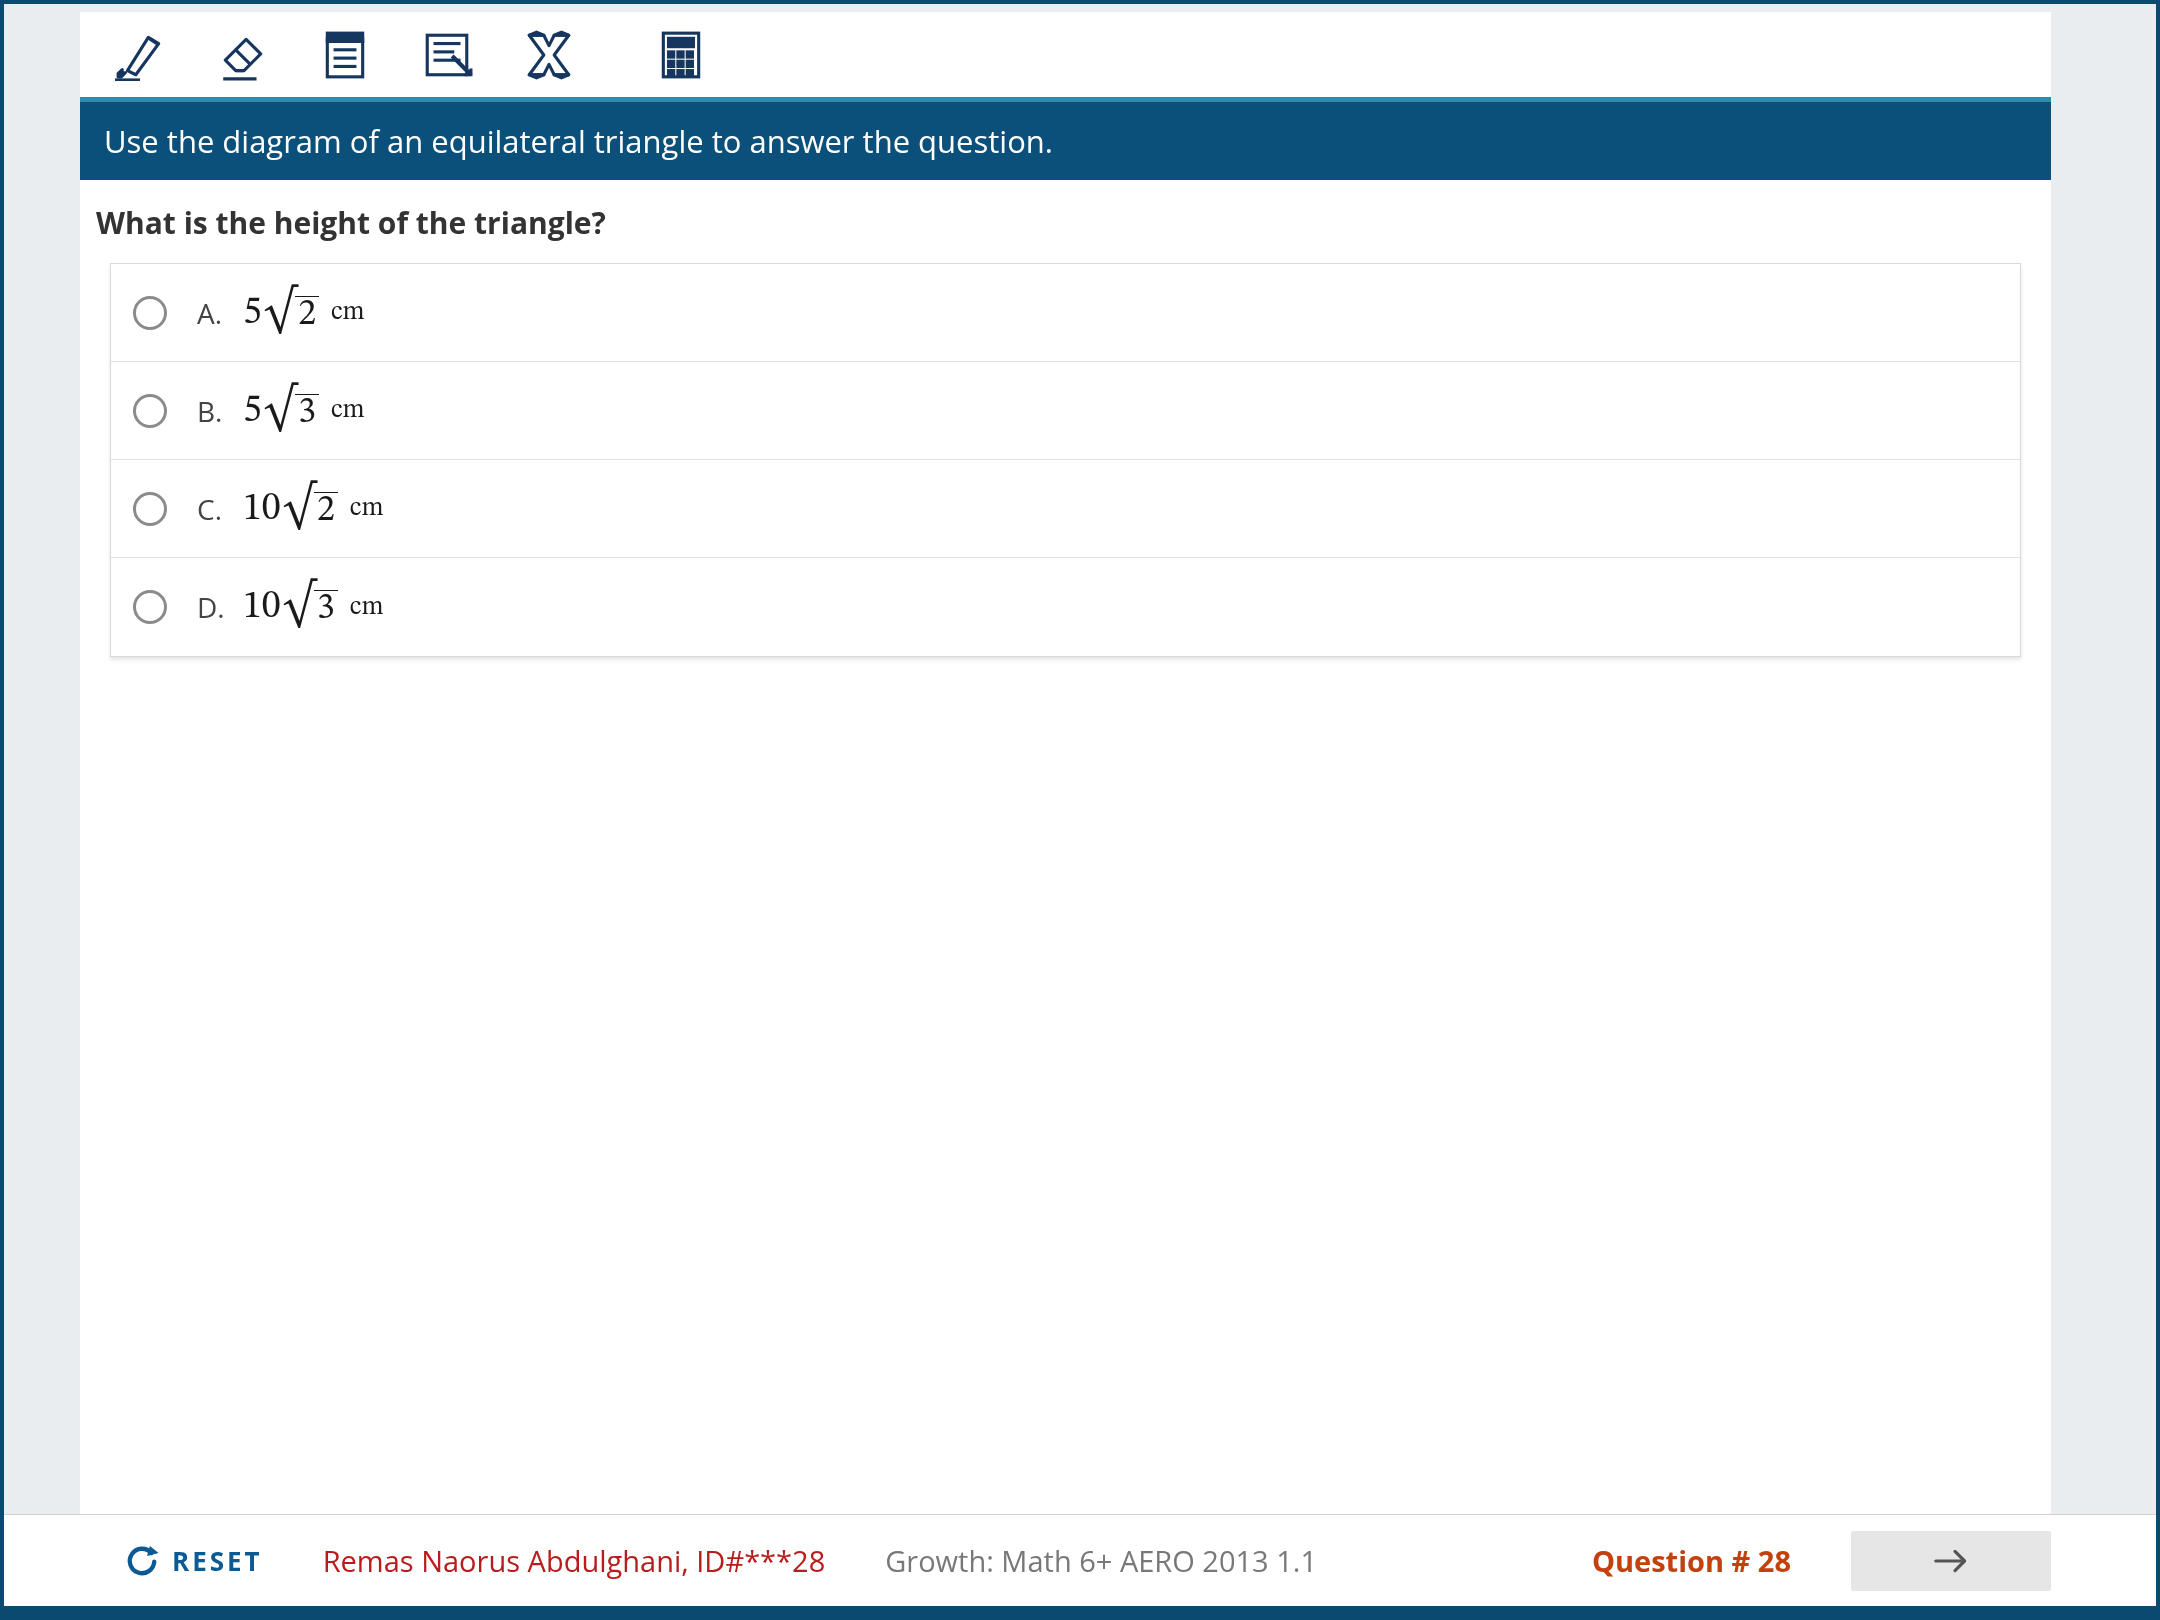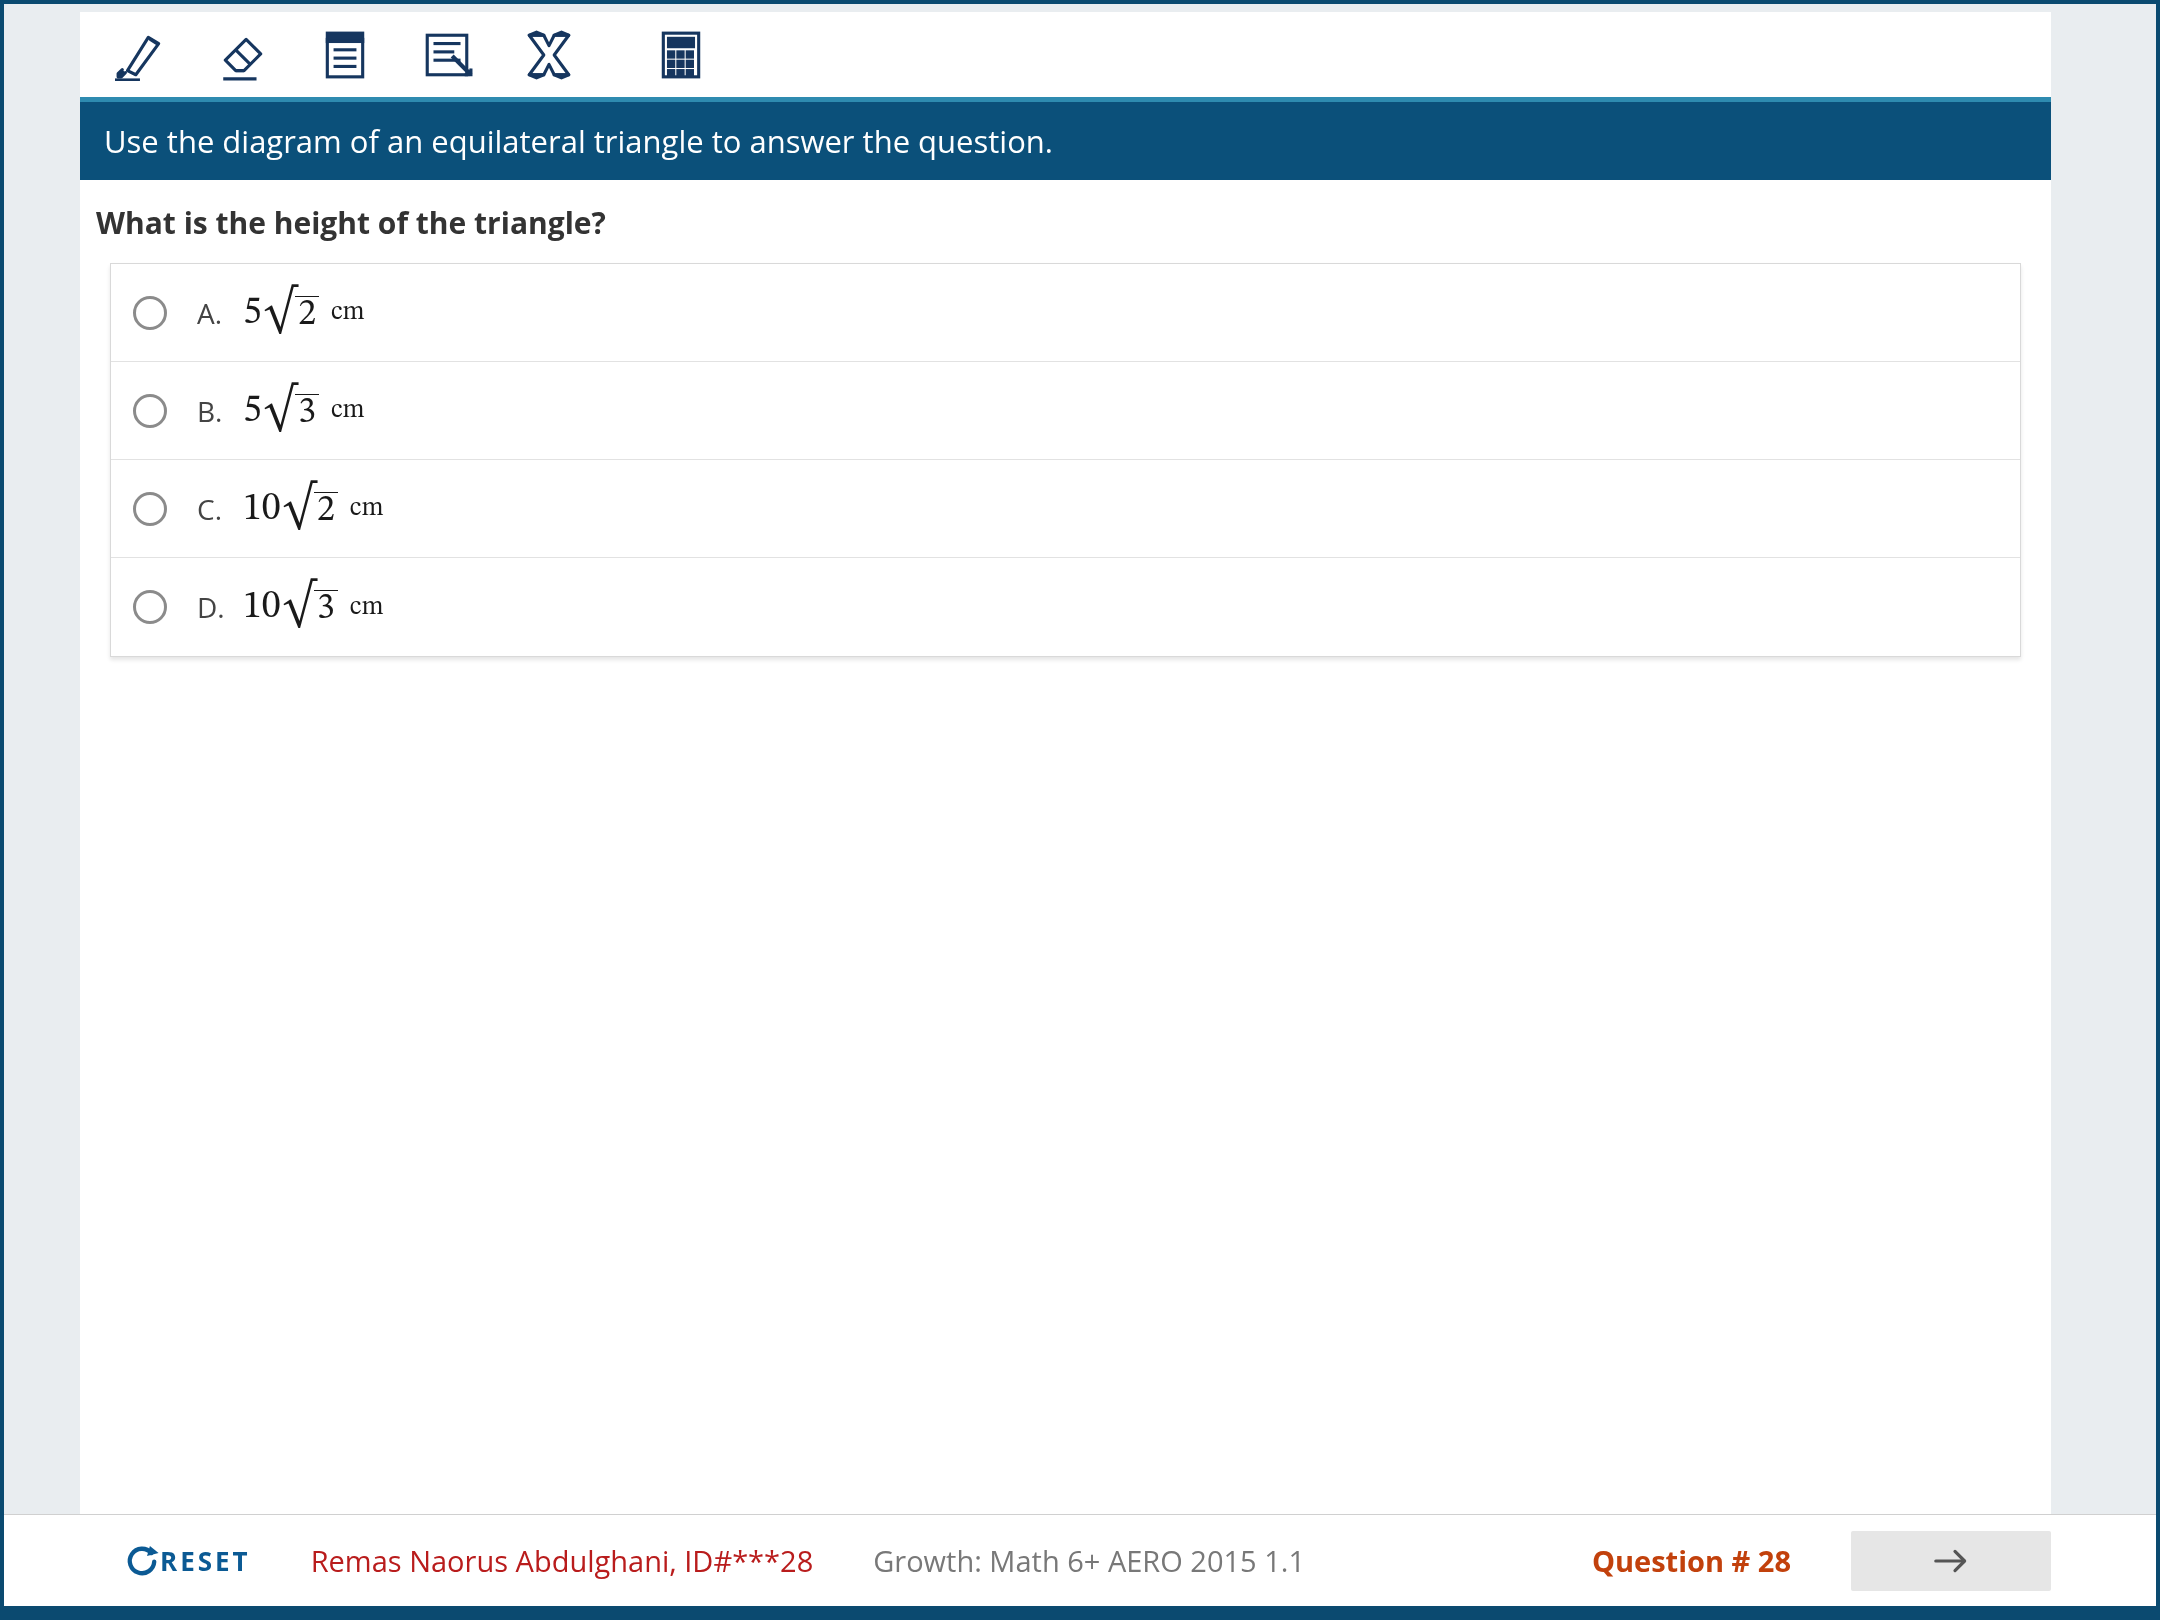--- a/index.html
+++ b/index.html
@@ -111,21 +111,21 @@
   
   .footer{
     height:92px;
     background:#ffffff;
     border-top:1px solid #d0d0d0;
     display:flex; align-items:center;
     padding:0 105px 0 120px;
     gap:60px;
   }
   .reset-btn{
-    display:flex; align-items:center; gap:0;
+    display:flex; align-items:center; gap:12px;
     color:#0b5a94; font-weight:700; letter-spacing:3px;
     font-size:26px; cursor:pointer;
   }
   .reset-btn svg{ width:36px; height:36px; }
   .student-info{ color:#b91c1c; font-size:29px; font-weight:400; }
   .test-info{ color:#787878; font-size:29px; font-weight:400; }
   .question-num{ color:#c2410c; font-size:29px; font-weight:700; }
   .footer-spacer{ flex:1; }
   .next-btn{
     width:200px; height:60px; background:#e6e6e6;
@@ -284,21 +284,21 @@
     <div class="reset-btn">
       <svg viewBox="0 0 50 50">
         <g fill="none" stroke="#0b5a94" stroke-width="6" stroke-linecap="round">
           <path d="M42 26 A17 17 0 1 1 38 14"></path>
         </g>
         <polygon points="36,4 48,14 32,18" fill="#0b5a94"></polygon>
       </svg>
       <span>RESET</span>
     </div>
     <div class="student-info">Remas Naorus Abdulghani, ID#***28</div>
-    <div class="test-info">Growth: Math 6+ AERO 2015 1.1</div>
+    <div class="test-info">Growth: Math 6+ AERO 2013 1.1</div>
     <div class="footer-spacer"></div>
     <div class="question-num">Question # 28</div>
     <div class="next-btn">
       <svg viewBox="0 0 50 50">
         <g stroke="#555" stroke-width="4" fill="none" stroke-linecap="round" stroke-linejoin="round">
           <line x1="6" y1="25" x2="40" y2="25"></line>
           <polyline points="30,13 42,25 30,37"></polyline>
         </g>
       </svg>
     </div>

